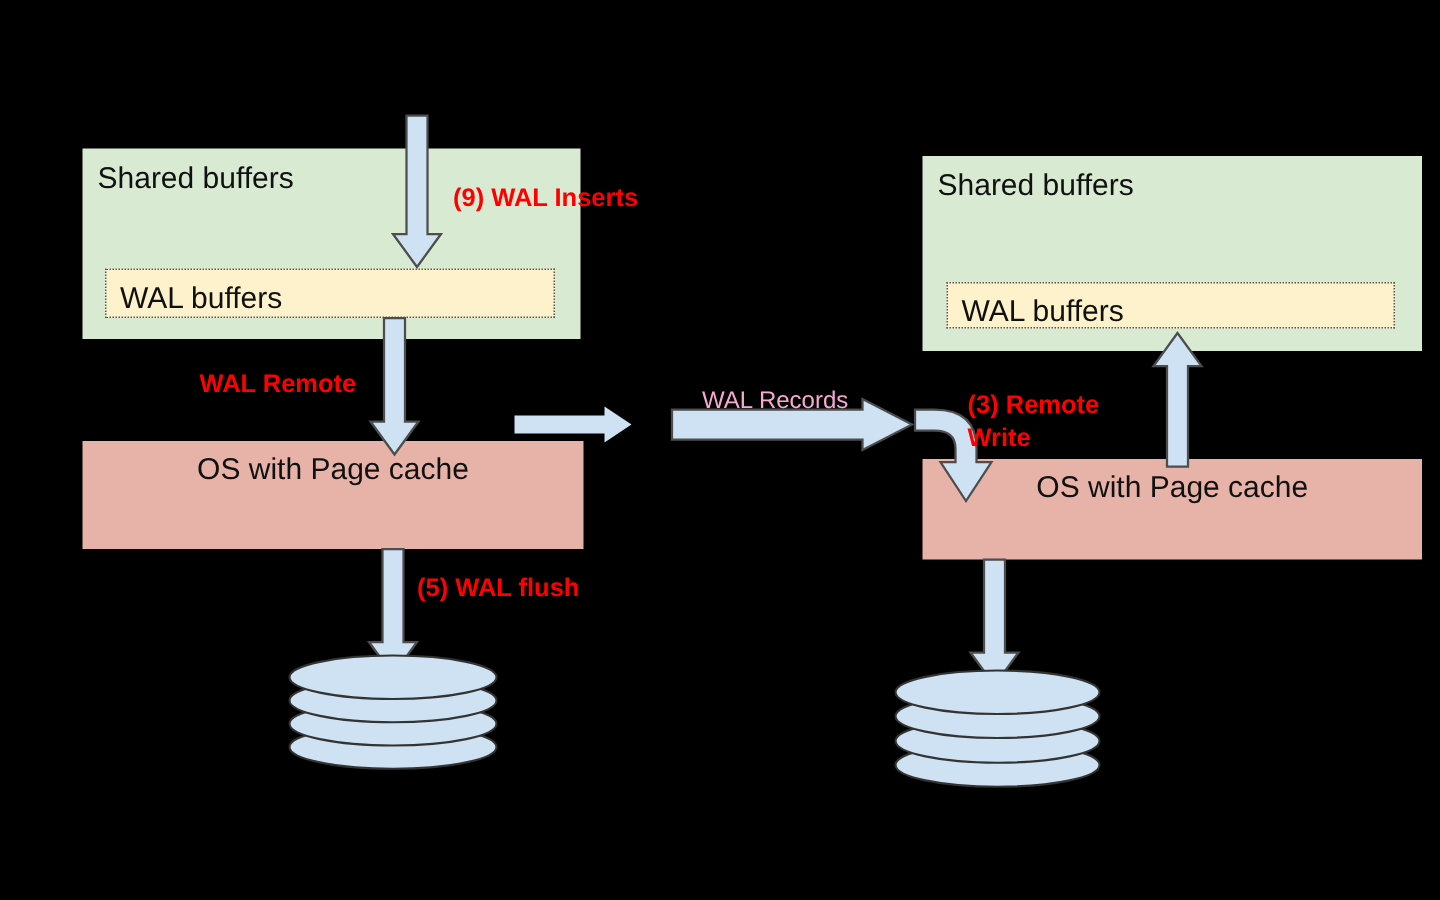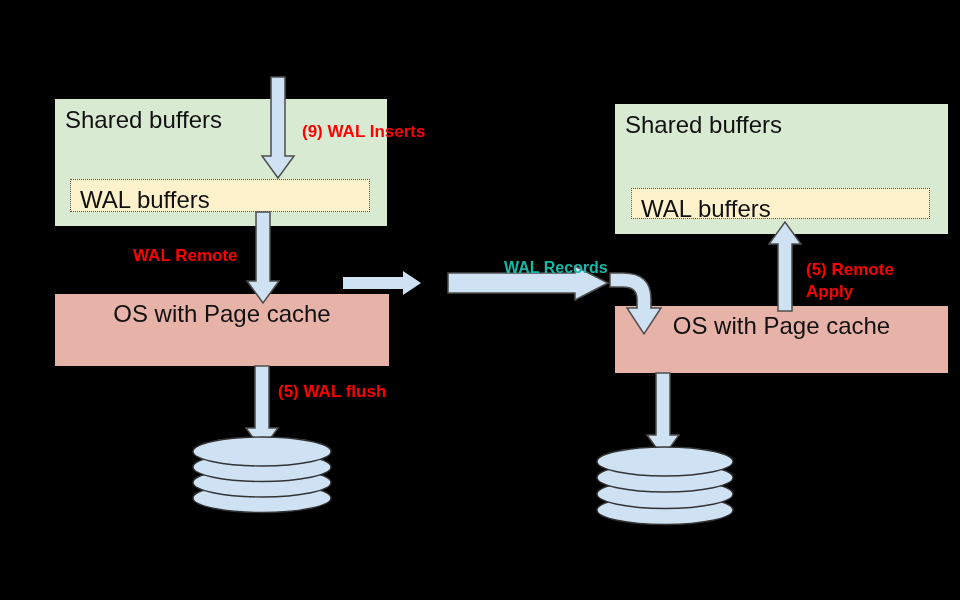--- a/index.html
+++ b/index.html
@@ -16,33 +16,33 @@
   .canvas{
     position:relative;width:960px;height:600px;overflow:hidden;
     background:var(--bg);
     font-family:"Liberation Sans", sans-serif;
   }
   .box{position:absolute;box-sizing:border-box;}
   .green-box{background:var(--green);}
   .yellow-box{background:var(--yellow);border:1px dotted #555;}
   .pink-box{background:var(--pink);}
   .boxlabel{
-    color:var(--black);font-size:24px;line-height:23px;white-space:nowrap;
+    color:var(--black);font-size:20px;line-height:23px;white-space:nowrap;
   }
   .pad-label{padding:9px 0 0 10px;}
   .wal-pad{padding:8px 0 16px 9px;}
   .center-label{display:flex;justify-content:center;padding-top:8px;}
   .step{
     position:absolute;color:var(--red);font-weight:bold;font-size:17px;
     line-height:1.3;white-space:nowrap;
   }
   .step.wrap{white-space:normal;width:115px;}
   .hidden-label{
-    position:absolute;color:#14b8a6;font-weight:bold;font-size:16px;
-    line-height:20px;white-space:nowrap;z-index:3;margin-left:36px;
+    position:absolute;color:#f9a8d4;font-weight:normal;font-size:16px;
+    line-height:20px;white-space:nowrap;z-index:3;
   }
   svg.overlay{position:absolute;left:0;top:0;z-index:2;}
   .boxlayer{position:absolute;left:0;top:0;width:100%;height:100%;z-index:1;}
   .labellayer{position:absolute;left:0;top:0;width:100%;height:100%;z-index:3;pointer-events:none;}
   .arrow{fill:var(--blue);stroke:var(--outline);stroke-width:1.5;}
   .arrow-plain{fill:var(--blue);stroke:none;}
   .disk{fill:var(--blue);stroke:#333;stroke-width:1.4;}
 </style>
 </head>
 <body>
@@ -107,18 +107,18 @@
       <ellipse class="disk" cx="665" cy="477.5" rx="68" ry="14.5"></ellipse>
       <ellipse class="disk" cx="665" cy="461.5" rx="68" ry="14.5"></ellipse>
     </g>
   </svg>
 
   <div class="labellayer">
     <div class="step" style="left:302px;top:121px;">(9) WAL Inserts</div>
     <div class="step" style="left:133px;top:245px;">WAL Remote</div>
     <div class="step" style="left:278px;top:381px;">(5) WAL flush</div>
 
-    <div class="step wrap" style="left:806px;top:259px;">(5) Remote Apply</div>
+    <div class="step wrap" style="left:645px;top:259px;">(3) Remote Write</div>
 
     <div class="hidden-label" style="left:468px;top:258px;">WAL Records</div>
   </div>
 
 </div>
 
 </body></html>

